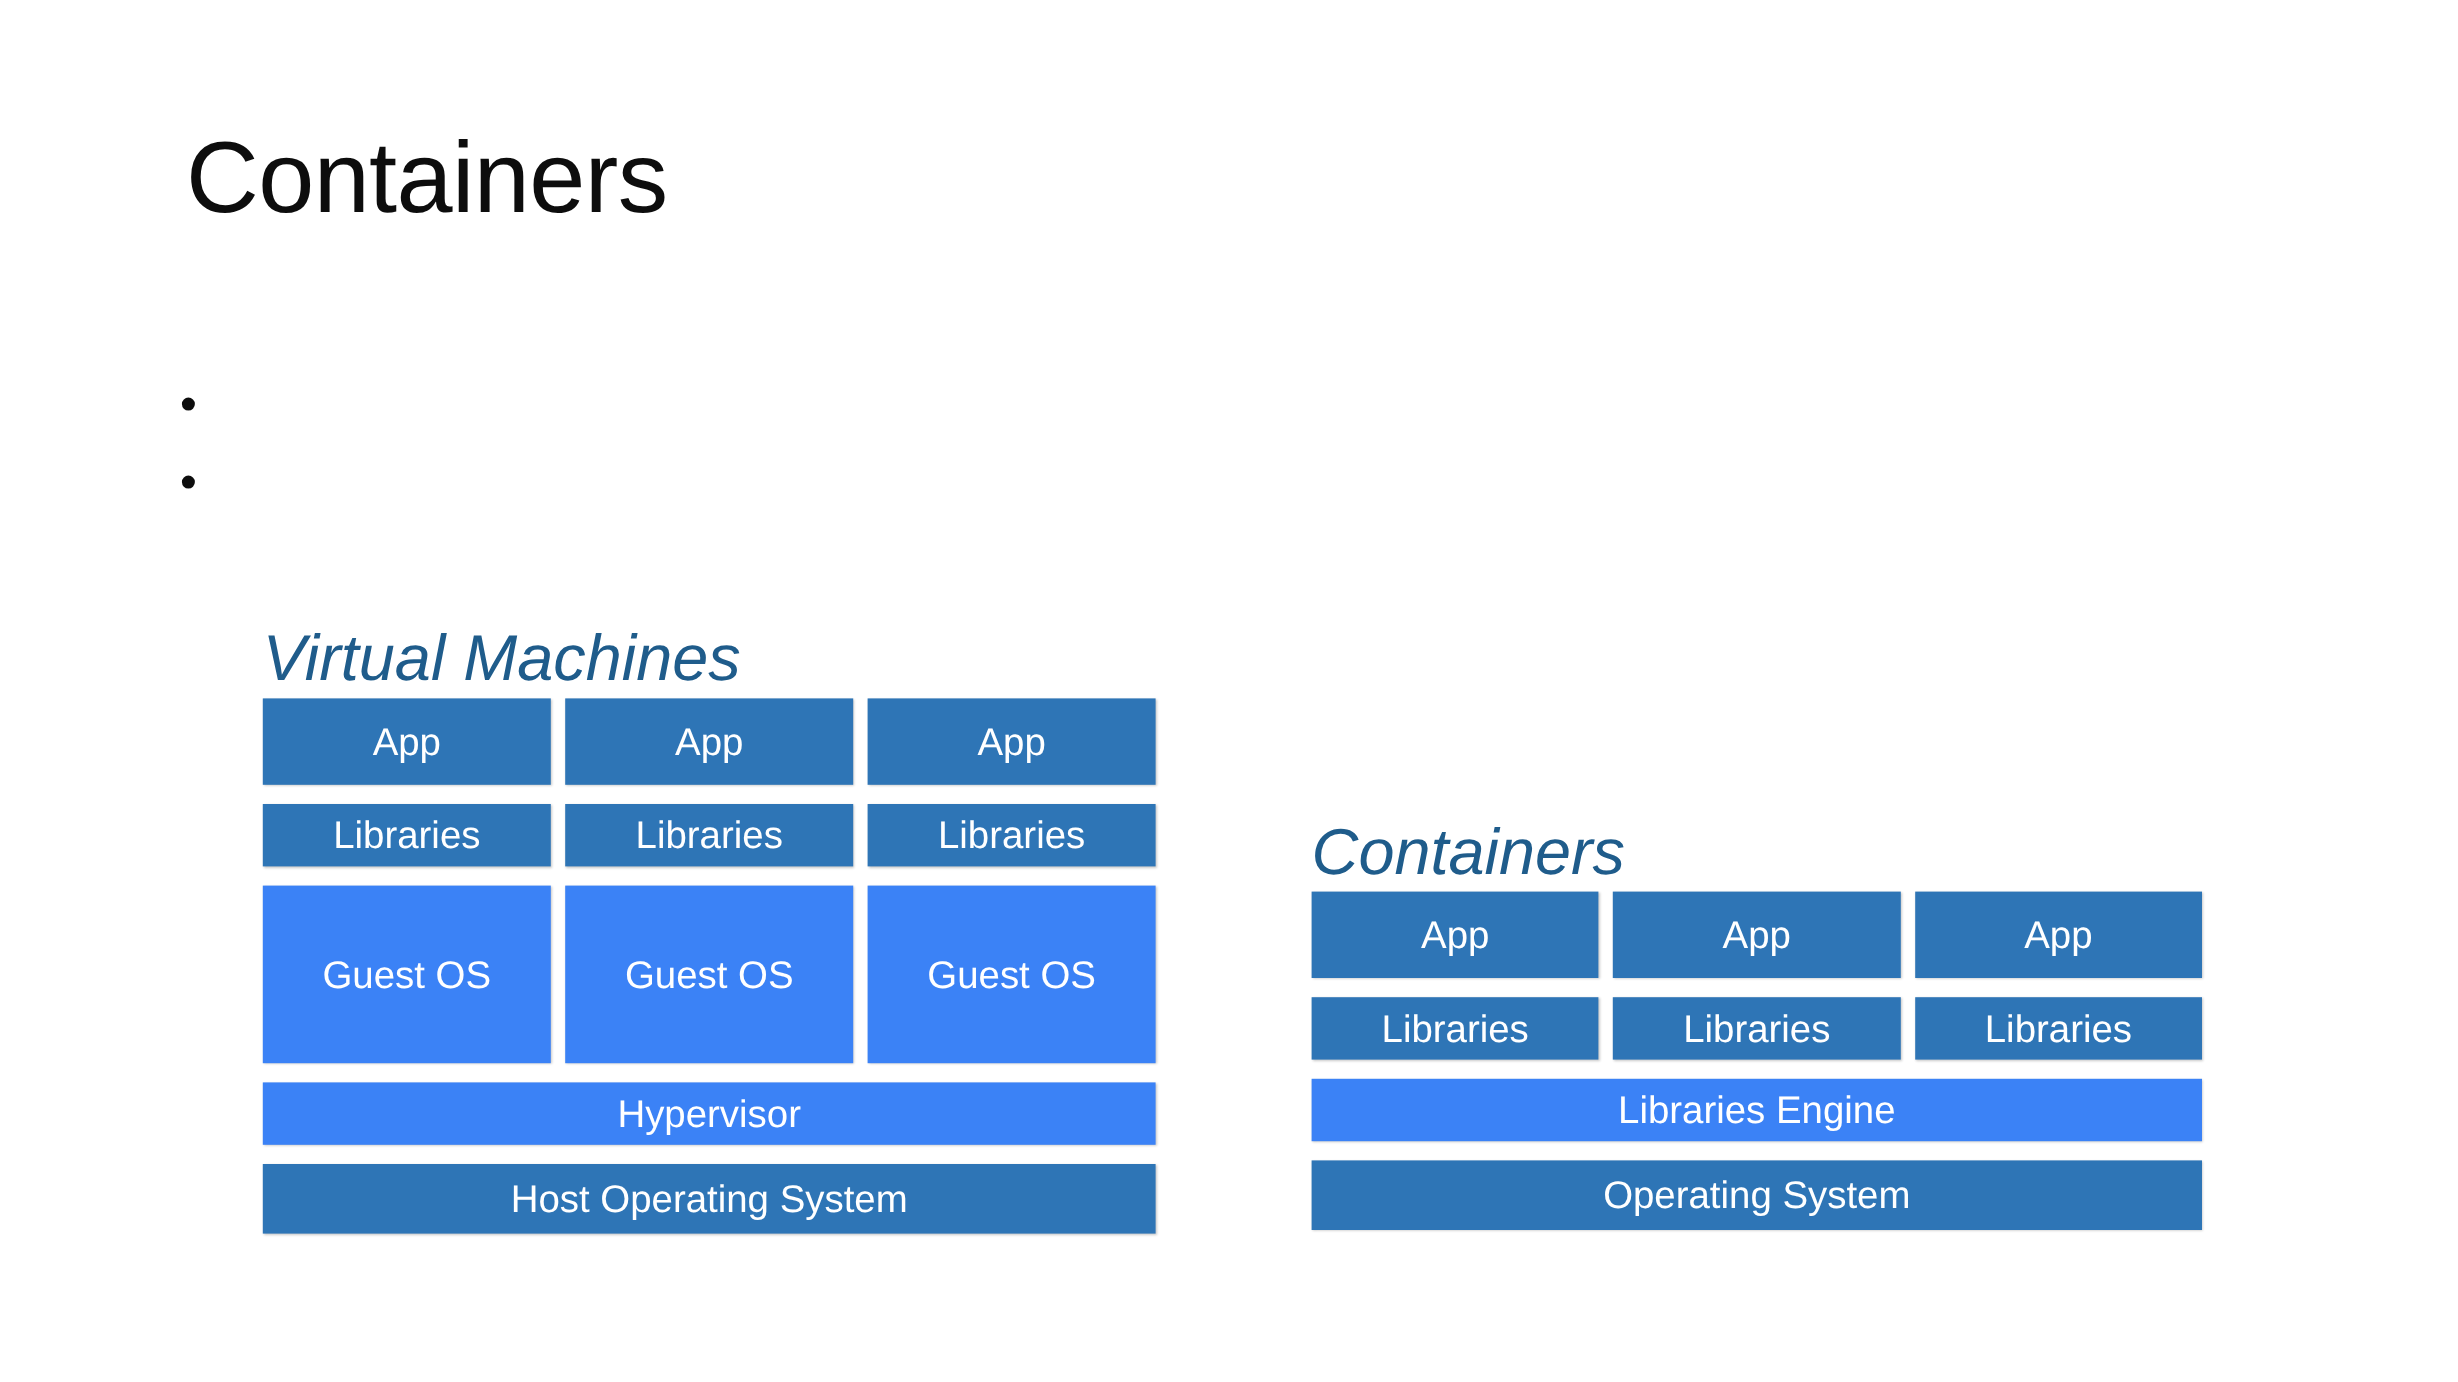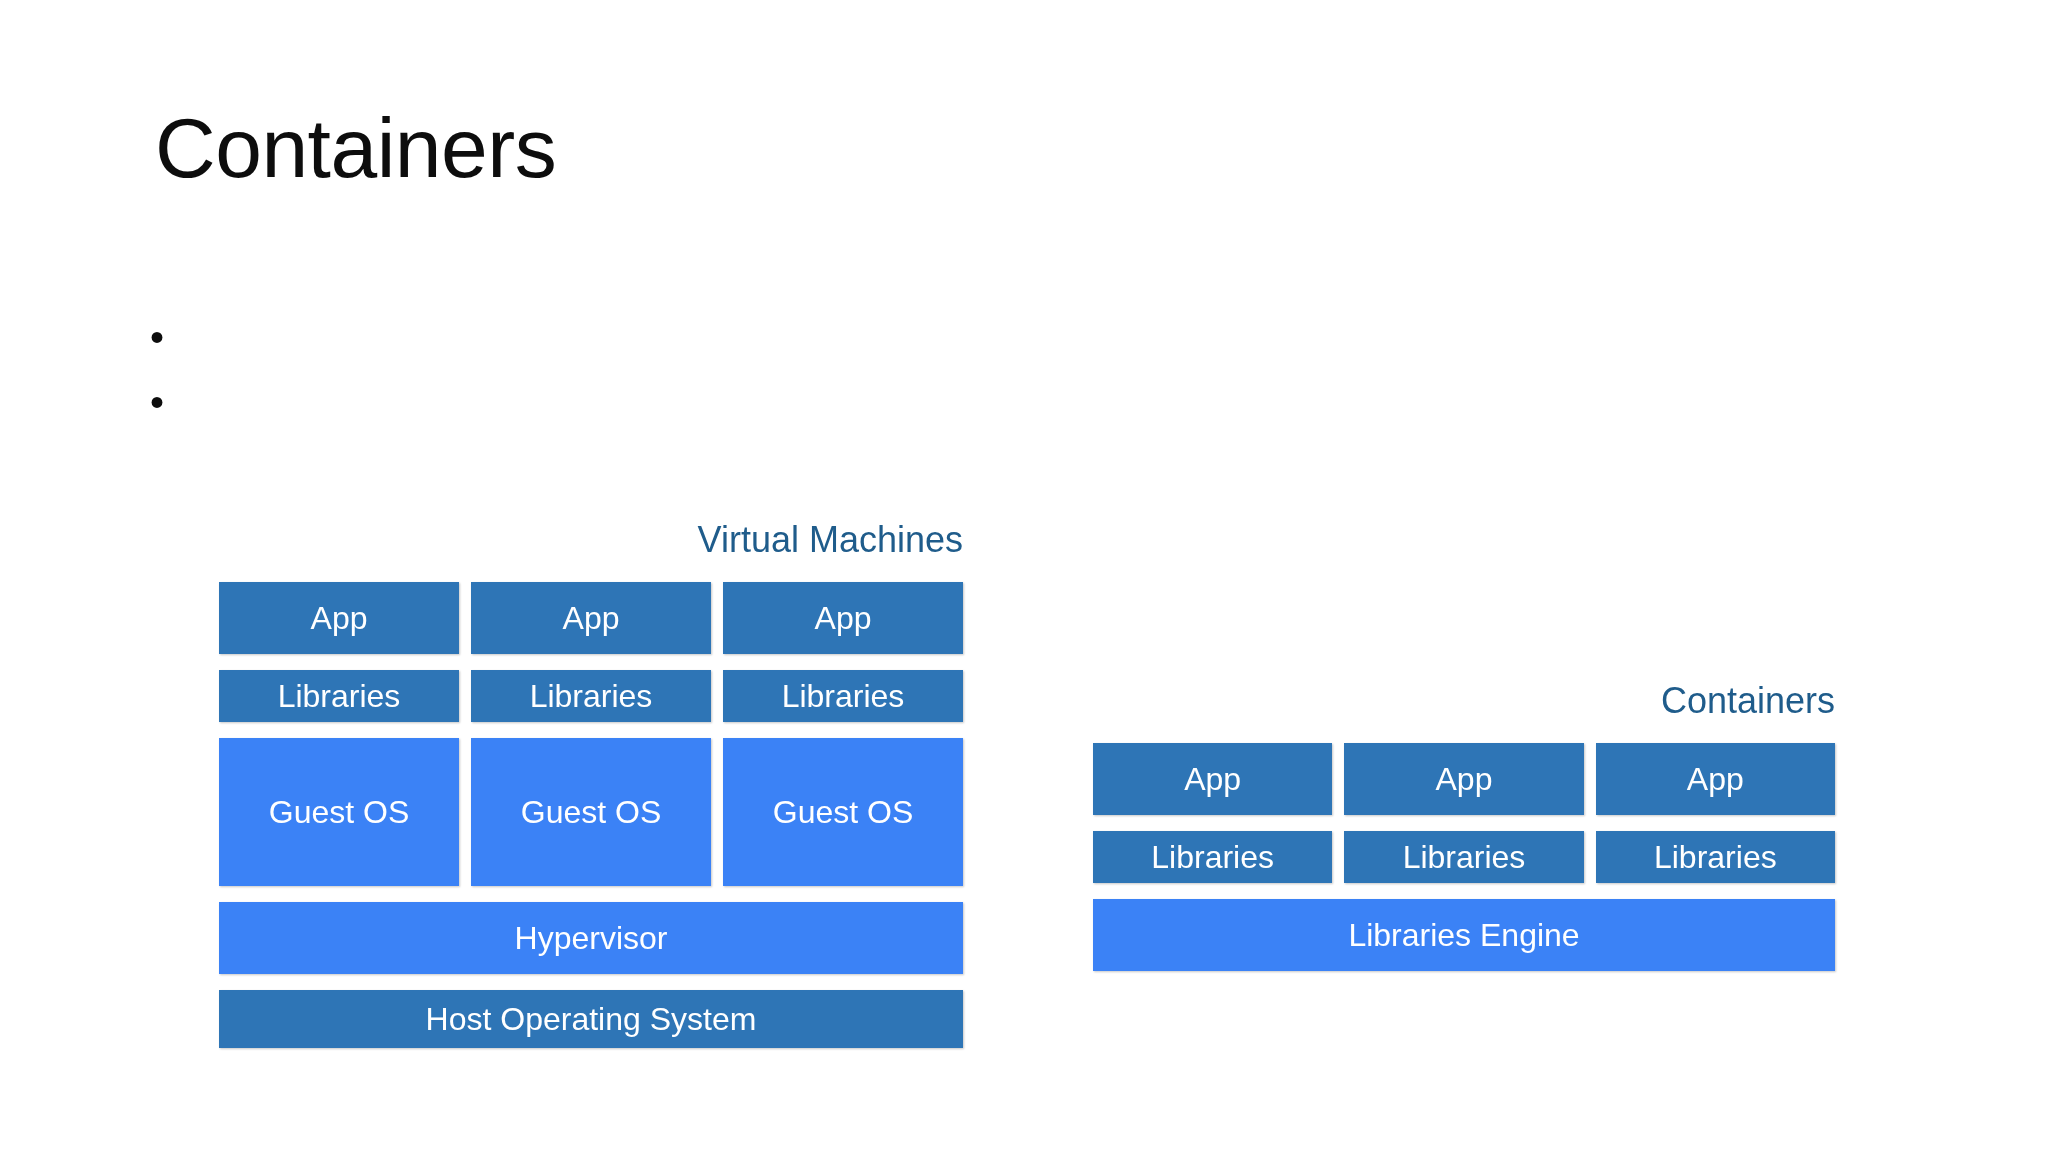--- a/index.html
+++ b/index.html
@@ -60,25 +60,26 @@
 
   .stack {
     position: absolute;
   }
   .stack-vm        { left: 219px;  top: 582px; width: 744px; }
   .stack-container { left: 1093px; top: 743px; width: 742px; }
 
   .stack-heading {
     position: absolute;
     width: 100%;
-    text-align: right;
-    font-size: 36px;
+    text-align: left;
+    font-size: 54px;
     line-height: 1;
     color: #1f5c8b;
     white-space: nowrap;
+    font-style: italic;
   }
   .stack-vm .stack-heading        { top: -60px; }
   .stack-container .stack-heading { top: -60px; }
 
   .row {
     display: flex;
     width: 100%;
     gap: 12px;
     margin-bottom: 16px;
   }
@@ -94,21 +95,21 @@
     line-height: 1;
     box-sizing: border-box;
     box-shadow: 1px 1px 2px rgba(0,0,0,0.22);
   }
   .cell.blue { background: #2e75b6; }
   .cell.gray { background: #3b82f6; }
 
   .h-app    { height: 72px; }
   .h-lib    { height: 52px; }
   .h-guest  { height: 148px; }
-  .h-bar    { height: 72px; }
+  .h-bar    { height: 52px; }
   .h-barwide{ height: 58px; }
 
   .row.full .cell { flex: 1 1 100%; }
 </style>
 </head>
 <body>
 
 <div class="slide-title">Containers</div>
 
 <div class="bullets">
@@ -164,15 +165,18 @@
     <div class="row">
       <div class="cell blue h-lib">Libraries</div>
       <div class="cell blue h-lib">Libraries</div>
       <div class="cell blue h-lib">Libraries</div>
     </div>
 
     <div class="row full">
       <div class="cell gray h-bar">Libraries Engine</div>
     </div>
 
+    <div class="row full">
+      <div class="cell blue h-barwide">Operating System</div>
+    </div>
   </div>
 
 </div>
 
 </body></html>

